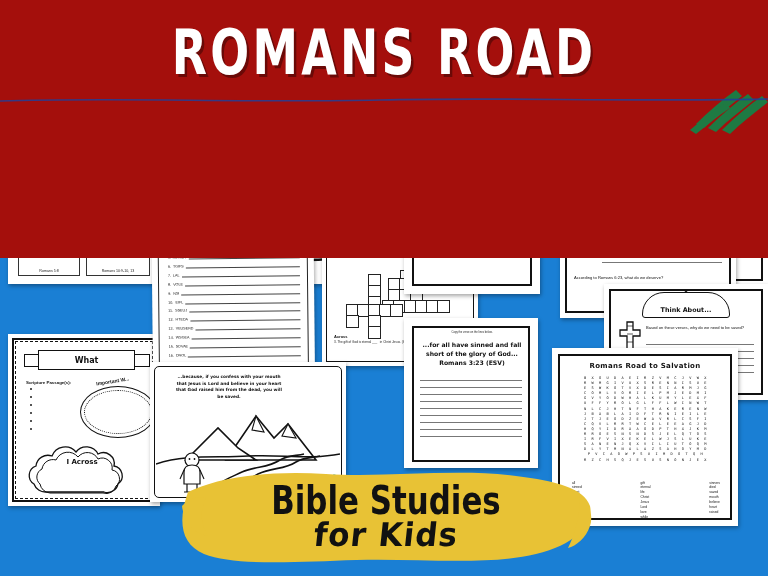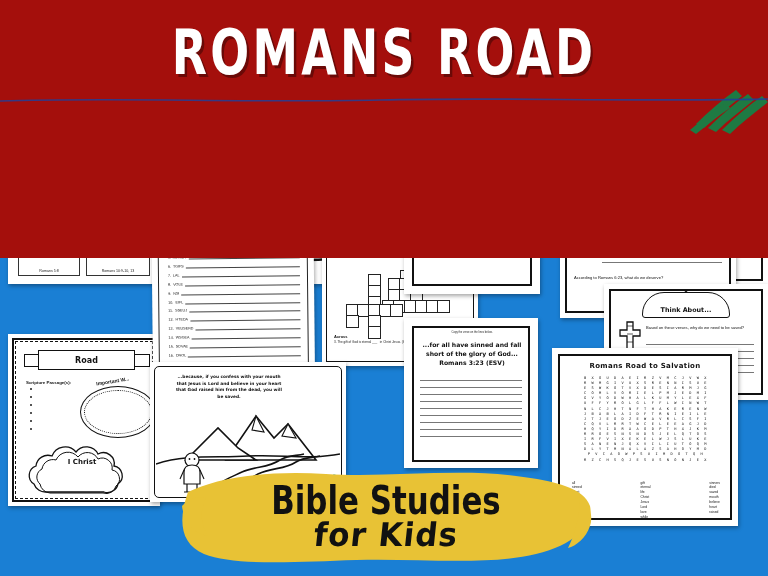--- a/index.html
+++ b/index.html
@@ -233,39 +233,39 @@
 Salvation</span>
     </div>
   </div>
 
   <div class="page" id="p-notes">
     <div class="pg-inner thick"></div>
     <div class="dash"></div>
     <div class="tail tailL"></div>
     <div class="tail tailR"></div>
     <div class="ribbon">
-      <span>Road</span>
+      <span>What</span>
     </div>
     <div class="sp">Scripture Passage(s):</div>
     <div class="bullets">
         <i></i>
         <i></i>
         <i></i>
         <i></i>
         <i></i>
         <i></i>
       </div>
     <div class="imp">Important W...</div>
     <div class="oval"></div>
     <div class="oval2"></div>
     <svg class="cloud" viewBox="0 0 120 52">
       <path d="M12 40 a10 10 0 0 1 2 -18 a12 12 0 0 1 16 -10 a14 14 0 0 1 24 -4 a13 13 0 0 1 22 2 a11 11 0 0 1 16 12 a10 10 0 0 1 4 18 a11 11 0 0 1 -14 8 H24 a12 12 0 0 1 -12 -8 Z" fill="#fff" stroke="#111" stroke-width="1.3"></path>
       <path d="M18 40 a9 9 0 0 1 2 -15 a11 11 0 0 1 14 -9 a13 13 0 0 1 22 -3 a12 12 0 0 1 20 2 a10 10 0 0 1 14 11 a9 9 0 0 1 4 16 a10 10 0 0 1 -13 7 H28 a11 11 0 0 1 -10 -9 Z" fill="none" stroke="#111" stroke-width="1"></path>
     </svg>
-    <div class="learned">I Christ</div>
+    <div class="learned">I Across</div>
   </div>
 
   <div class="page" id="p-chiasm">
     <div class="pg-inner none"></div>
     <div class="ttl">Chiasm – Romans 10:9-10</div>
     <svg class="burger" viewBox="0 0 128 130">
       <path d="M6 62 C6 26 34 4 64 4 C94 4 122 26 122 62 Z" fill="#fff" stroke="#111" stroke-width="2.4"></path>
       <g fill="#111">
         <ellipse cx="36" cy="46" rx="2.4" ry="1.3" transform="rotate(-28 36 46)"></ellipse>
         <ellipse cx="52" cy="34" rx="2.4" ry="1.3" transform="rotate(18 52 34)"></ellipse>

